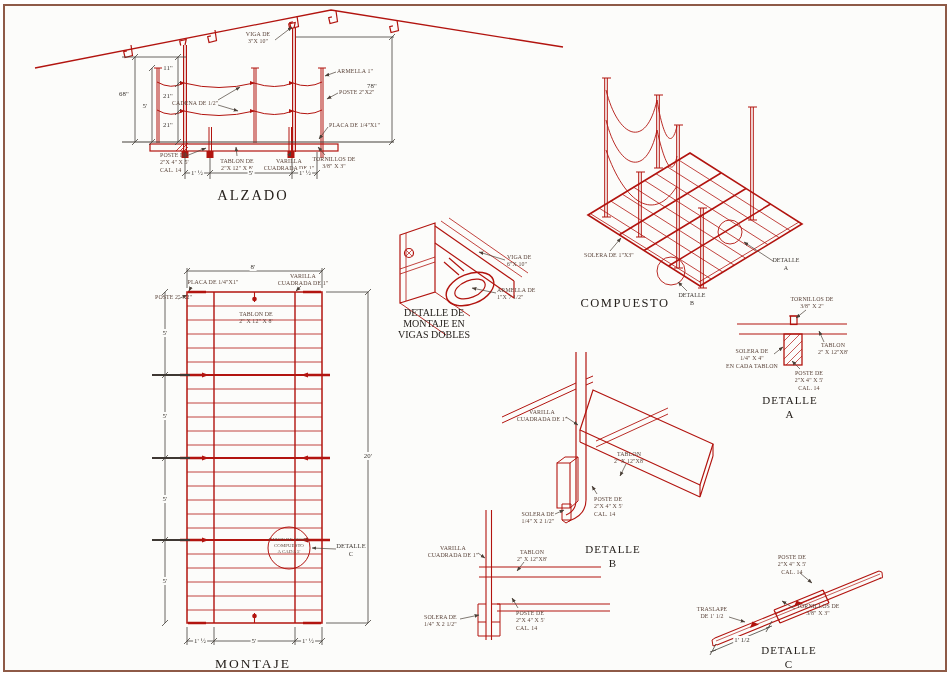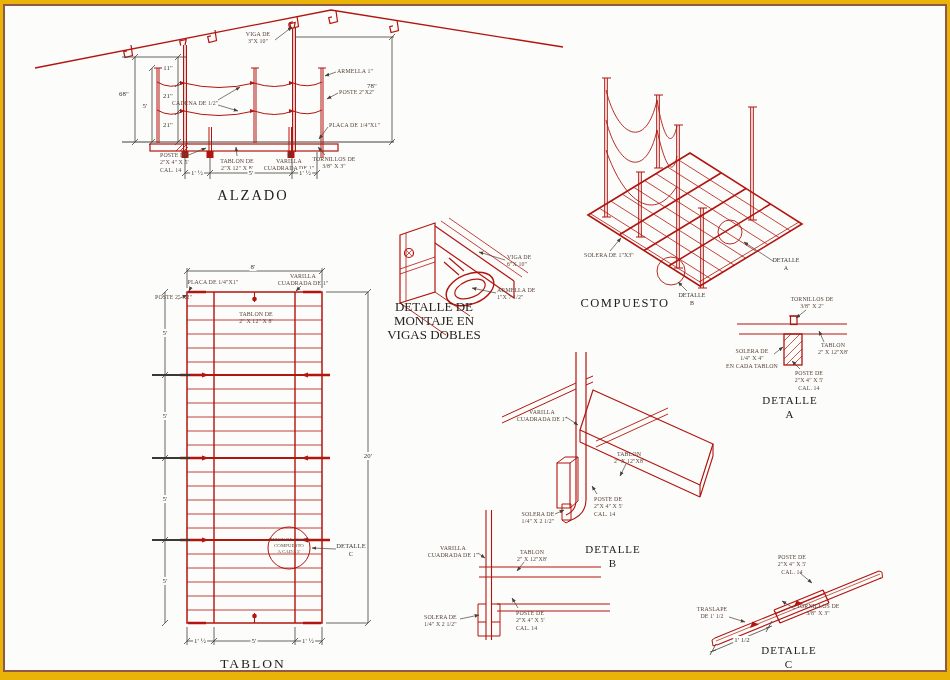--- a/index.html
+++ b/index.html
@@ -1,16 +1,16 @@
 <!DOCTYPE html>
 <html><head>
 <meta charset="utf-8">
 <style>
   html,body{margin:0;padding:0;background:#383c46;}
-  .stage{position:relative;width:950px;height:680px;background:#eab308;overflow:hidden;
+  .stage{position:relative;width:950px;height:680px;background:#ffffff;overflow:hidden;
          font-family:"Liberation Serif",serif;}
   .frame{position:absolute;left:3px;top:4px;right:3px;bottom:8px;
          background:#fcfcfa;border:2px solid #8e5a47;}
   svg.draw{position:absolute;left:0;top:0;}
   .red{stroke:#b2140f;fill:none;stroke-width:1.2;}
   .redthin{stroke:#b2140f;fill:none;stroke-width:.8;}
   .redbold{stroke:#b2140f;fill:none;stroke-width:2.6;}
   .rfill{fill:#b2140f;stroke:none;}
   .ink{stroke:#44403a;fill:none;stroke-width:.8;}
   .inkbold{stroke:#3e3833;fill:none;stroke-width:2.2;}
@@ -330,27 +330,27 @@
 C</div>
   <div class="lbl dim c wbg" style="left:253px;top:263px">8'</div>
   <div class="lbl dim c wbg" style="left:165px;top:329px">5'</div>
   <div class="lbl dim c wbg" style="left:165px;top:412px">5'</div>
   <div class="lbl dim c wbg" style="left:165px;top:495px">5'</div>
   <div class="lbl dim c wbg" style="left:165px;top:577px">5'</div>
   <div class="lbl dim c wbg" style="left:368px;top:452px">20'</div>
   <div class="lbl dim c wbg" style="left:200px;top:637px">1' ½</div>
   <div class="lbl dim c wbg" style="left:254px;top:637px">5'</div>
   <div class="lbl dim c wbg" style="left:308px;top:637px">1' ½</div>
-  <div class="ttl" style="left:253px;top:656px;font-size:13.5px;letter-spacing:2px">TABLON</div>
+  <div class="ttl" style="left:253px;top:656px;font-size:13.5px;letter-spacing:2px">MONTAJE</div>
 
   <div class="lbl" style="left:507px;top:254px">VIGA DE
 6"X 10"</div>
   <div class="lbl" style="left:497px;top:287px">ARMELLA DE
 1"X 7 1/2"</div>
-  <div class="ttl" style="left:434px;top:300px;font-size:13px;line-height:1.08">DETALLE DE
+  <div class="ttl" style="left:434px;top:308px;font-size:10px;line-height:1.08">DETALLE DE
 MONTAJE EN
 VIGAS DOBLES</div>
 
   <div class="lbl" style="left:584px;top:252px">SOLERA DE 1"X3"</div>
   <div class="lbl c" style="left:692px;top:292px;font-size:6px;color:#3e3833">DETALLE
 B</div>
   <div class="lbl c" style="left:786px;top:257px;font-size:6px;color:#3e3833">DETALLE
 A</div>
   <div class="ttl" style="left:625px;top:296px;font-size:12.5px;letter-spacing:1.5px">COMPUESTO</div>
 

